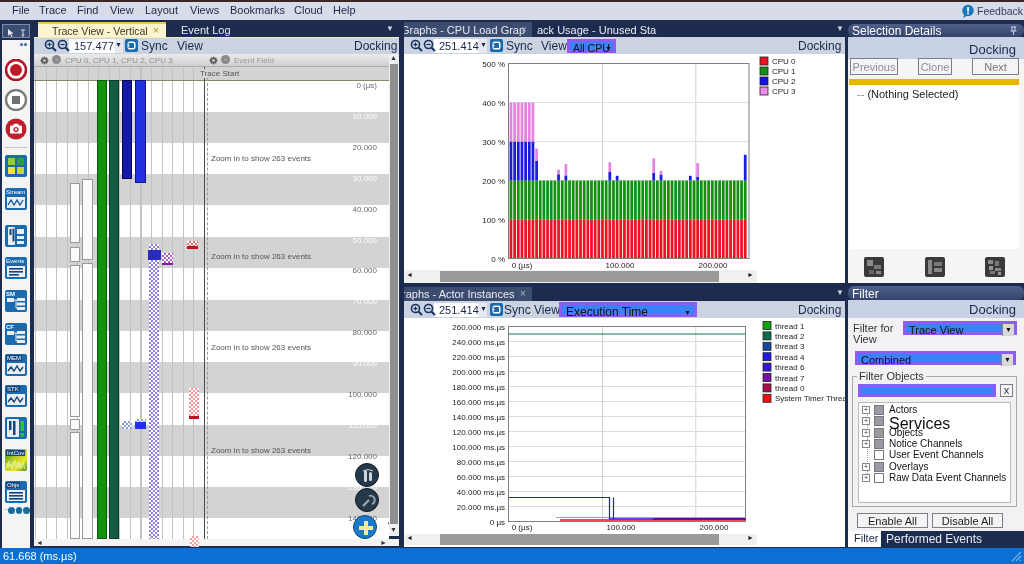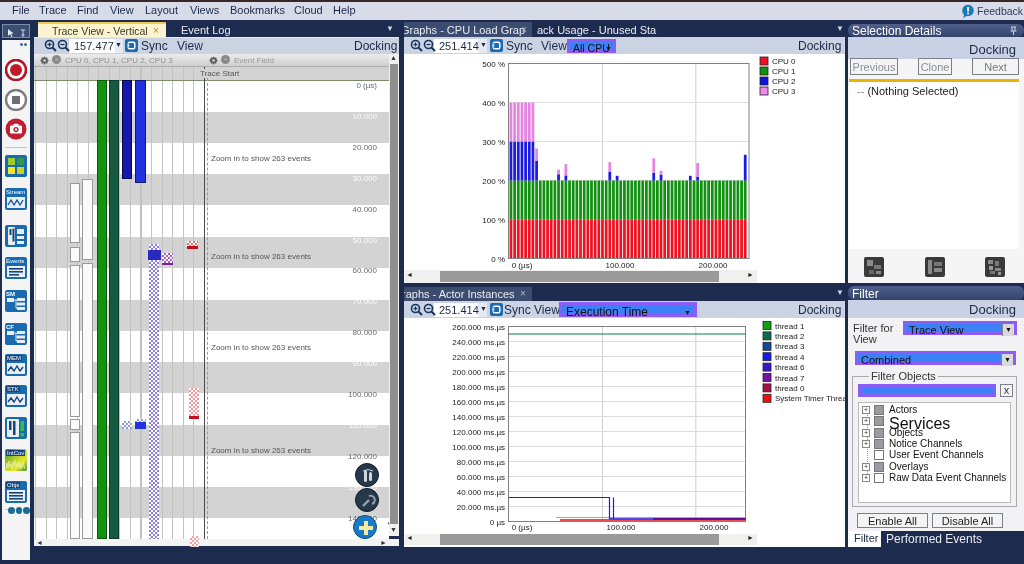--- a/index.html
+++ b/index.html
@@ -679,21 +679,21 @@
           <path d="M2 1 h5 M3 1 v4 M6 1 v4 M1.5 5 h6 M4.5 5 v4" stroke="#cfd6e8" stroke-width="1" fill="none"></path>
         </svg>
     </div>
     <div class="abs dockrow" style="left:0;top:13px;width:176px;height:22px;">
       <span class="abs" style="right:8px;top:5px;font-size:13px;">Docking</span>
     </div>
     <div class="abs" style="left:0;top:35px;width:176px;height:224px;background:#f5f5f5;"></div>
     <div class="btn" style="left:2px;top:34px;width:48px;height:17px;line-height:16px;">Previous</div>
     <div class="btn" style="left:70px;top:34px;width:34px;height:17px;line-height:16px;">Clone</div>
     <div class="btn" style="left:124px;top:34px;width:47px;height:17px;line-height:16px;color:#777;">Next</div>
-    <div class="abs" style="left:1px;top:55px;width:170px;height:170px;background:#fff;border-top:3px solid #eab308;">
+    <div class="abs" style="left:1px;top:55px;width:170px;height:170px;background:#fff;border-top:6px solid #eab308;">
       <span class="abs" style="left:8px;top:3px;font-size:11px;color:#222;"><span style="color:#888;">--</span> (Nothing Selected)</span>
     </div>
     <svg class="abs" style="left:16px;top:233px;" width="20" height="20" viewBox="0 0 20 20">
         <rect width="20" height="20" rx="2" fill="#3a3a3a"></rect>
         <rect x="3" y="3" width="6" height="6" fill="#8a8a8a"></rect>
         <rect x="10" y="8" width="7" height="4" fill="#777"></rect>
         <rect x="5" y="13" width="5" height="4" fill="#666"></rect>
         <rect x="12" y="14" width="5" height="3" fill="#888"></rect>
       </svg>
     <svg class="abs" style="left:77px;top:233px;" width="20" height="20" viewBox="0 0 20 20">
@@ -729,21 +729,21 @@
             <span style="position:absolute;left:2px;top:2px;font-size:7px;">▼</span>
           </div>
       </div>
       <div class="combo" style="left:7px;top:33px;width:161px;height:14px;">
         <span class="abs" style="left:3px;top:0px;">Combined</span>
         <div class="abs" style="right:0;top:0;width:12px;height:12px;background:#d8d8d8;border-left:1px solid #888;">
             <span style="position:absolute;left:2px;top:2px;font-size:7px;">▼</span>
           </div>
       </div>
       <fieldset class="abs" style="left:4px;top:52px;width:165px;height:137px;border:1px solid #aaa;">
-        <legend style="font-size:11px;color:#333;margin-left:16px;padding:0 2px;">Filter Objects</legend>
+        <legend style="font-size:11px;color:#333;margin-left:4px;padding:0 2px;">Filter Objects</legend>
       </fieldset>
       <div class="combo" style="left:10px;top:66px;width:138px;height:13px;"></div>
       <div class="btn" style="left:152px;top:66px;width:13px;height:13px;line-height:11px;color:#333;">x</div>
       <div class="abs" style="left:10px;top:84px;width:153px;height:101px;background:#fff;border:1px solid #bbb;">
         <div class="abs" style="left:7.5px;top:5px;width:1px;height:66px;border-left:1px dotted #999;"></div>
       </div>
       <div class="abs" style="left:14px;top:88.0px;width:8px;height:8px;background:#fff;border:1px solid #888;font-size:7px;line-height:6px;text-align:center;color:#333;">+</div>
       <div class="abs" style="left:26px;top:87.0px;width:10px;height:10px;background:#9a9aa2;border:1px solid #777;"></div>
       <span class="abs" style="left:41px;top:86.0px;font-size:10px;color:#111;white-space:nowrap;">Actors</span>
       <div class="abs" style="left:14px;top:99.3px;width:8px;height:8px;background:#fff;border:1px solid #888;font-size:7px;line-height:6px;text-align:center;color:#333;">+</div>
@@ -767,13 +767,19 @@
       <div class="btn" style="left:84px;top:195px;width:71px;height:15px;line-height:14px;color:#222;">Disable All</div>
     </div>
     <div class="abs" style="left:0;top:245px;width:176px;height:16px;">
       <div class="abs" style="left:0;top:0;width:33px;height:16px;background:#fff;color:#1a2948;font-size:11px;">
           <span style="position:absolute;left:6px;top:1px;">Filter</span>
         </div>
       <span class="abs" style="left:38px;top:1px;color:#e8ecf4;font-size:12px;">Performed Events</span>
     </div>
   </div>
 
+  <div class="abs" style="left:0;top:548px;width:1024px;height:16px;background:#0b6fd3;color:#fff;font-size:11px;">
+    <span style="position:absolute;left:3px;top:2px;">61.668 (ms.µs)</span>
+    <svg style="position:absolute;right:2px;top:3px;" width="11" height="11" viewBox="0 0 11 11">
+        <path d="M10 1 L1 10 M10 5 L5 10 M10 9 L9 10" stroke="#7ab4e8" stroke-width="1.2"></path>
+      </svg>
+  </div>
 </div>
 
 </body></html>

